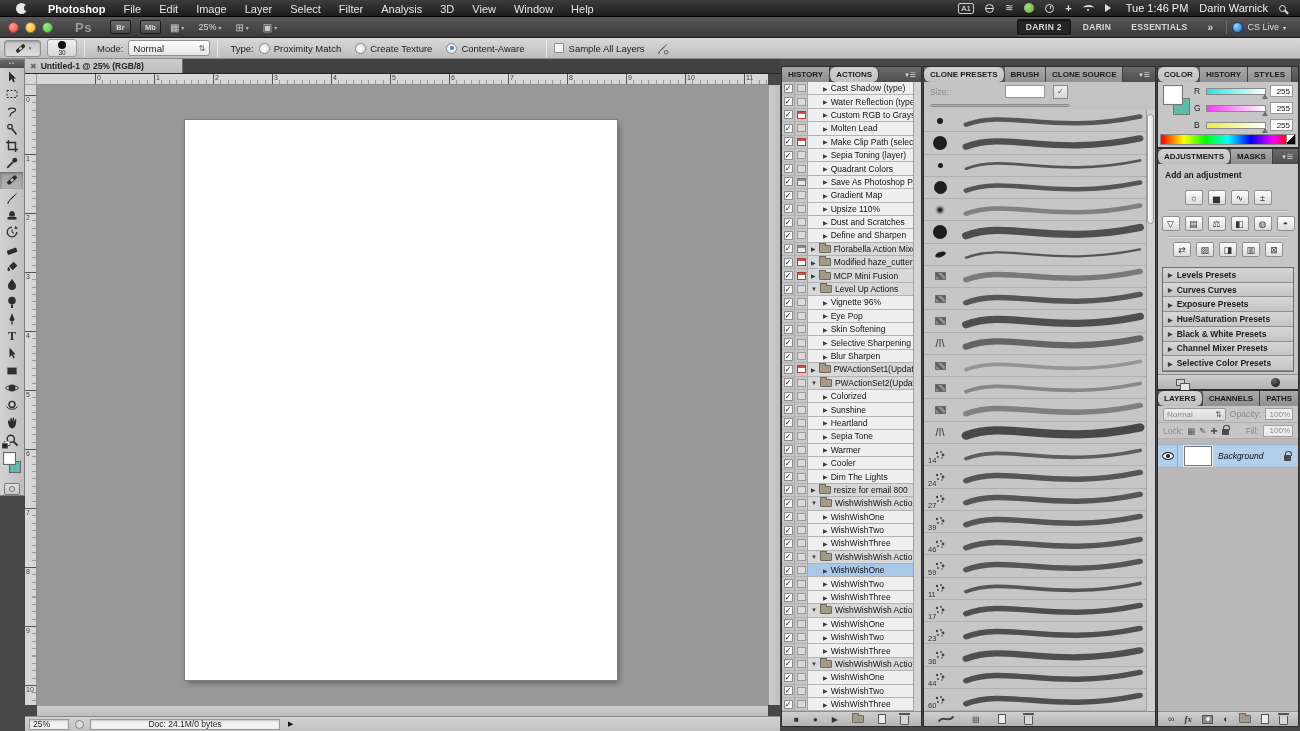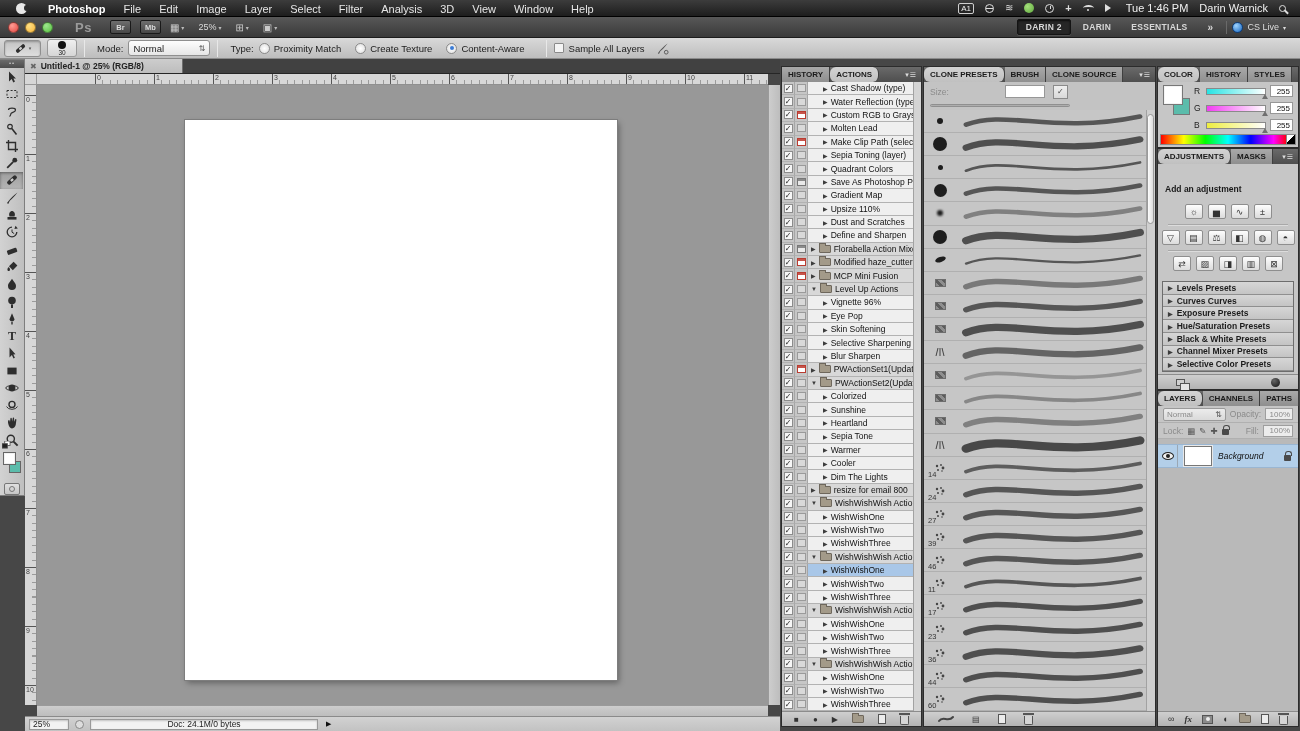--- a/index.html
+++ b/index.html
@@ -109,21 +109,21 @@
   #viewport { left:37px; top:85px; width:731px; height:620px; background:#989898; overflow:hidden; }
   #canvas { position:absolute; left:148px; top:35px; width:432px; height:560px; background:#fff;
     box-shadow:0 0 0 1px #7d7d7d, 2px 3px 6px rgba(0,0,0,.35); }
   #vscroll { left:768px; top:85px; width:12px; height:620px; background:linear-gradient(90deg,#cdcdcd,#bdbdbd); border-left:1px solid #9a9a9a; }
   #hscroll { left:37px; top:705px; width:731px; height:11px; background:linear-gradient(#cdcdcd,#bdbdbd); border-top:1px solid #9a9a9a; }
   #statusbar { left:25px; top:716px; width:755px; height:15px; background:linear-gradient(#d2d2d2,#c2c2c2);
     border-top:1px solid #8a8a8a; display:flex; align-items:center; font-size:8.5px; color:#222; padding:0 4px; gap:6px; }
   .sunken { background:#f2f2f2; border:1px solid #999; box-shadow:inset 0 1px 2px rgba(0,0,0,.2); display:flex; align-items:center; }
   #status-zoom { width:40px; height:11px; padding:0 3px; }
   .st-ic { width:9px; height:9px; border:1px solid #888; border-radius:50%; background:#ddd; }
-  #status-doc { width:228px; height:11px; justify-content:center; }
+  #status-doc { width:190px; height:11px; justify-content:center; }
   .st-play { font-size:7px; color:#111; margin-left:2px; }
 
   
   .panel { position:absolute; display:flex; flex-direction:column; background:#c3c3c3; border:1px solid #2c2c2c; }
   .p-head { height:15px; flex:0 0 15px; background:linear-gradient(#6a6a6a,#4e4e4e); display:flex; align-items:stretch; }
   .p-tab { font-size:8px; font-weight:bold; color:#1a1a1a; display:flex; align-items:center; padding:0 6px;
     background:linear-gradient(#a9a9a9,#8f8f8f); border-right:1px solid #3f3f3f; }
   .p-tab.active { background:linear-gradient(#d3d3d3,#c0c0c0);border-radius:6px; }
   .p-menu { margin-left:auto; color:#ddd; font-size:7px; display:flex; align-items:center; padding:0 4px; letter-spacing:1px; }
   .p-foot { height:15px; flex:0 0 15px; background:linear-gradient(#cfcfcf,#b3b3b3); border-top:1px solid #8c8c8c;
@@ -179,21 +179,21 @@
   .ch-label { width:8px; font-size:8.5px; color:#222; }
   .ch-track { width:60px; height:7px; border:1px solid #8a8a8a; position:relative; }
   .ch-thumb { position:absolute; right:-3px; bottom:-5px; width:0; height:0; border-left:3px solid transparent; border-right:3px solid transparent; border-bottom:5px solid #6f6f6f; }
   .ch-value { width:23px; height:12px; background:#fff; border:1px solid #979797; font-size:8px; display:flex; align-items:center; justify-content:flex-end; padding:0 2px; }
   #spectrum { position:absolute; left:2px; right:2px; bottom:2px; height:11px; border:1px solid #8a8a8a;
     background:linear-gradient(90deg,#f00,#ff0 17%,#0f0 33%,#0ff 50%,#00f 67%,#f0f 84%,#f00 94%,#fff 94%); }
   #spectrum .bw { position:absolute; right:0; top:0; width:9px; height:100%; background:linear-gradient(135deg,#fff 45%,#000 45%); border-left:1px solid #8a8a8a; }
 
   #adj-panel { left:1157px; top:148px; width:142px; height:242px; }
   #adj-body { flex:1; background:#c6c6c6; display:flex; flex-direction:column; padding-top:3px; }
-  #adj-heading { font-size:8.5px; font-weight:bold; color:#1a1a1a; padding:3px 7px 6px;margin-top:14px; }
+  #adj-heading { font-size:8.5px; font-weight:bold; color:#1a1a1a; padding:3px 7px 6px; }
   .adj-iconrow { display:flex; justify-content:center; gap:5px; padding:4px 0; }
   .adj-sep { height:1px; background:#a8a8a8; margin:1px 10px; box-shadow:0 1px 0 #dcdcdc; }
   .adj-icon { width:18px; height:15px; border:1px solid #8e8e8e; border-radius:2px; background:linear-gradient(#fdfdfd,#dcdcdc);
     display:flex; align-items:center; justify-content:center; font-size:9px; color:#333; }
   #adj-presets { margin:6px 4px 2px 4px; flex:1; background:#d0d0d0; border:1px solid #6d6d6d; overflow:hidden; display:flex; flex-direction:column; }
   .preset-row { flex:1; display:flex; align-items:center; gap:4px; padding:0 5px; border-bottom:1px solid #8f8f8f;
     background:linear-gradient(#d6d6d6,#c4c4c4); font-size:8.5px; font-weight:bold; color:#1c1c1c; }
   .i-dbl { width:9px; height:7px; border:1px solid #555; position:relative; background:#cfcfcf; }
   .i-dbl::after { content:""; position:absolute; left:3px; top:3px; width:8px; height:6px; border:1px solid #555; background:#e6e6e6; }
   .i-ball { width:9px; height:9px; border-radius:50%; background:radial-gradient(circle at 35% 30%,#666,#111); }
@@ -1327,20 +1327,35 @@
         </div>
         <div class="brush-row">
           <div class="brush-tipzone">
             <span><svg width="12" height="10">
                 <circle cx="3" cy="3" r="1.2" fill="#444"></circle>
                 <circle cx="7" cy="2" r="0.9" fill="#444"></circle>
                 <circle cx="9" cy="5" r="1.4" fill="#444"></circle>
                 <circle cx="4" cy="7" r="1" fill="#444"></circle>
                 <circle cx="8" cy="8" r="0.8" fill="#444"></circle>
               </svg></span>
+            <span class="brush-num">59</span>
+          </div>
+          <svg class="stroke-svg" viewBox="0 0 190 22" preserveAspectRatio="none">
+            <path d="M10 15 C 50 -2, 95 26, 182 6" stroke="#3a3a3a" stroke-width="6" fill="none" opacity="0.8" stroke-linecap="round"></path>
+          </svg>
+        </div>
+        <div class="brush-row">
+          <div class="brush-tipzone">
+            <span><svg width="12" height="10">
+                <circle cx="3" cy="3" r="1.2" fill="#444"></circle>
+                <circle cx="7" cy="2" r="0.9" fill="#444"></circle>
+                <circle cx="9" cy="5" r="1.4" fill="#444"></circle>
+                <circle cx="4" cy="7" r="1" fill="#444"></circle>
+                <circle cx="8" cy="8" r="0.8" fill="#444"></circle>
+              </svg></span>
             <span class="brush-num">11</span>
           </div>
           <svg class="stroke-svg" viewBox="0 0 190 22" preserveAspectRatio="none">
             <path d="M10 15 C 50 -2, 95 26, 182 6" stroke="#3a3a3a" stroke-width="4" fill="none" opacity="0.8" stroke-linecap="round"></path>
           </svg>
         </div>
         <div class="brush-row">
           <div class="brush-tipzone">
             <span><svg width="12" height="10">
                 <circle cx="3" cy="3" r="1.2" fill="#444"></circle>

